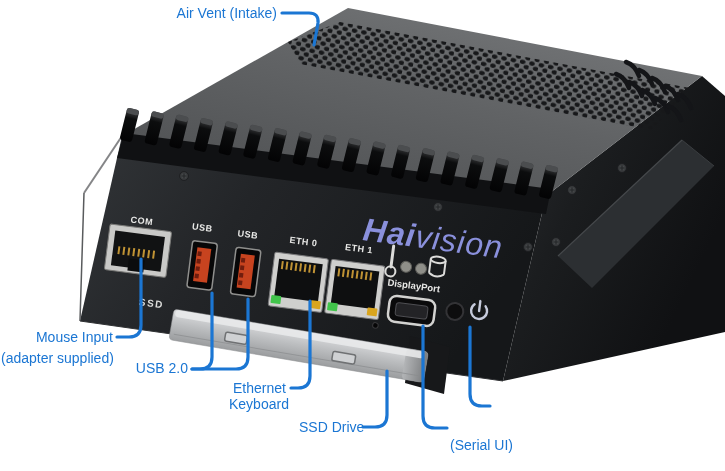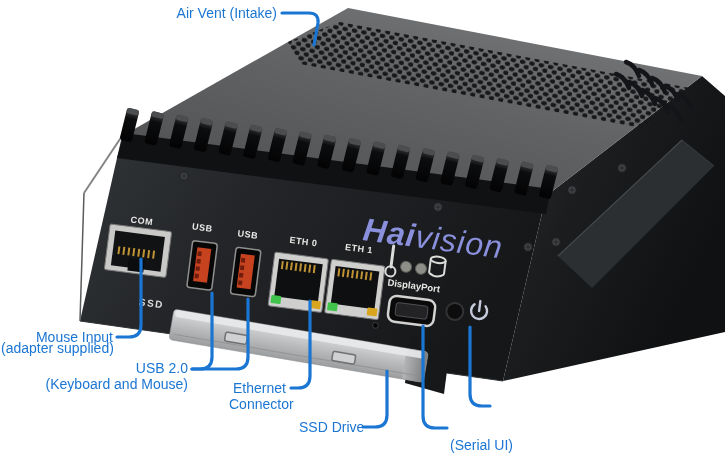--- a/index.html
+++ b/index.html
@@ -223,20 +223,19 @@
       <path d="M212,293 V357 Q212,369 200,369 H192"></path>
       <path d="M310,301 V376 Q310,388 298,388 H291"></path>
       <path d="M387,371 V415 Q387,427 375,427 H363"></path>
       <path d="M423,326 V416 Q423,428 435,428 H447"></path>
       <path d="M470,327 V394 Q470,406 482,406 H490"></path>
     </g>
   </svg>
 
   <div class="lbl r" style="right:448px;top:5px">Air Vent (Intake)</div>
   <div class="lbl r" style="right:612px;top:329px">Mouse Input</div>
-  <div class="lbl" style="left:1px;top:340px">(adapter supplied)</div>
+  <div class="lbl" style="left:1px;top:350px">(adapter supplied)</div>
   <div class="lbl r" style="right:537px;top:360px">USB 2.0</div>
-  <div class="lbl r" style="right:537px;top:376px">(Keyboard and Mouse)</div>
   <div class="lbl" style="left:233px;top:380px">Ethernet</div>
-  <div class="lbl" style="left:229px;top:396px">Connector</div>
+  <div class="lbl" style="left:229px;top:396px">Keyboard</div>
   <div class="lbl" style="left:299px;top:419px">SSD Drive</div>
   <div class="lbl" style="left:450px;top:437px">(Serial UI)</div>
 </div>
 
 </body></html>

